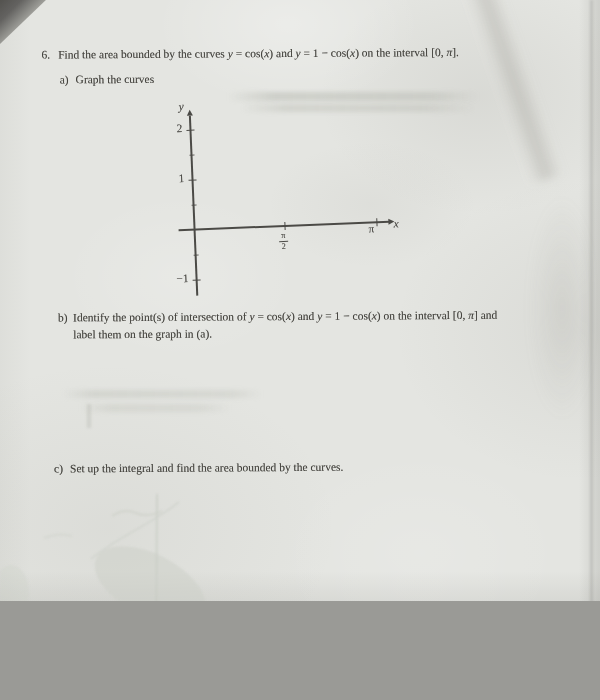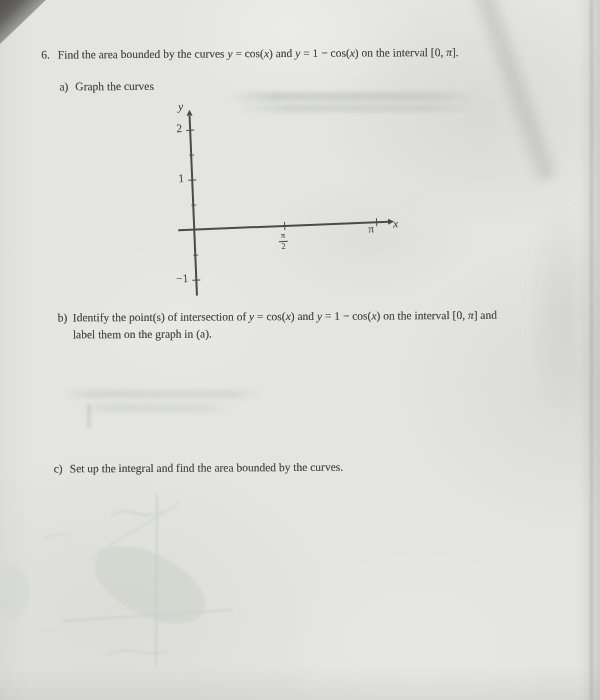--- a/index.html
+++ b/index.html
@@ -1,17 +1,17 @@
 <!DOCTYPE html>
 <html><head>
 <meta charset="utf-8">
 <style>
   html,body { margin:0; padding:0; }
   body { width:600px; height:700px; overflow:hidden; background:#9a9a96; }
-  .screen { position:relative; width:600px; height:700px; overflow:hidden;
+  .screen { position:relative; width:600px; height:601px; overflow:hidden;
             font-family:"Liberation Serif", serif; }
   .paper { position:absolute; inset:0; background:#e4e5e1; }
 
   
   .blotches { position:absolute; inset:0; pointer-events:none;
     background:
       radial-gradient(190px 120px at 48% 4%,  rgba(255,255,255,.28), transparent 70%),
       radial-gradient(230px 170px at 80% 16%, rgba(118,116,108,.10), transparent 70%),
       radial-gradient(260px 210px at 97% 55%, rgba(118,116,108,.09), transparent 72%),
       radial-gradient(320px 230px at 18% 88%, rgba(120,120,110,.08), transparent 72%),
@@ -53,21 +53,21 @@
     background:rgba(170,173,163,.30); filter:blur(1.5px); }
   .ghost-svg { position:absolute; left:0; top:480px; width:300px; height:220px;
     filter:blur(1px); opacity:.8; pointer-events:none; }
 
   
   .content { position:absolute; inset:0; color:#44433e; font-size:11.5px;
     transform:rotate(-0.35deg); text-shadow:0 0 .5px rgba(68,67,62,.45); }
   .mvar { font-style:italic; }
   .problem { position:absolute; left:43px; top:47px; white-space:nowrap; }
   .pnum { margin-right:8px; }
-  .part-a { position:absolute; left:61px; top:79px; white-space:nowrap;text-align:center; }
+  .part-a { position:absolute; left:61px; top:72px; white-space:nowrap;text-align:center; }
   .part-a .plabel { margin-right:7px; }
   .part-b { position:absolute; left:58px; top:308px; width:512px; line-height:17px; }
   .part-b .plabel { position:absolute; left:0; top:0; }
   .part-b .ptext  { display:block; padding-left:15px; }
   .part-c { position:absolute; left:53px; top:461px; }
   .part-c .plabel { position:absolute; left:0; top:0; }
   .part-c .ptext  { display:block; padding-left:16px; white-space:nowrap; }
 
   
   .graph { position:absolute; left:165px; top:100px; width:255px; height:210px;

